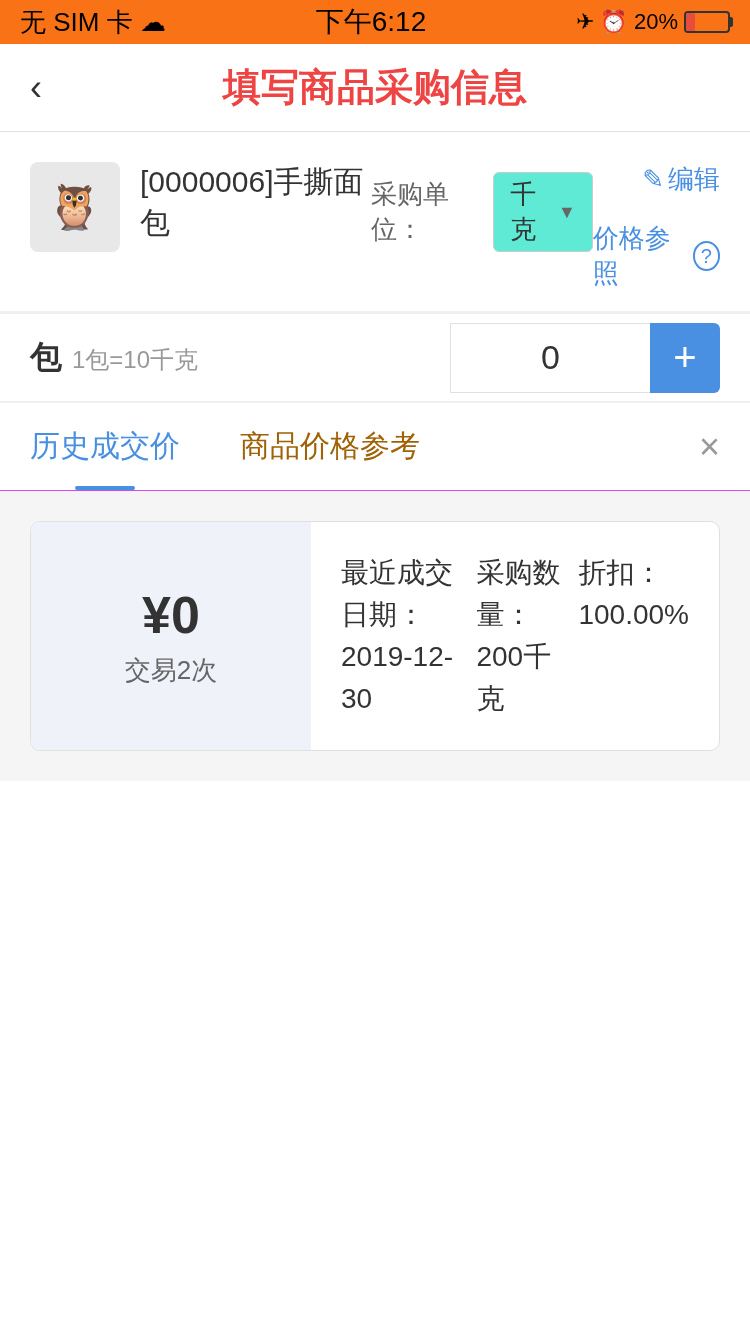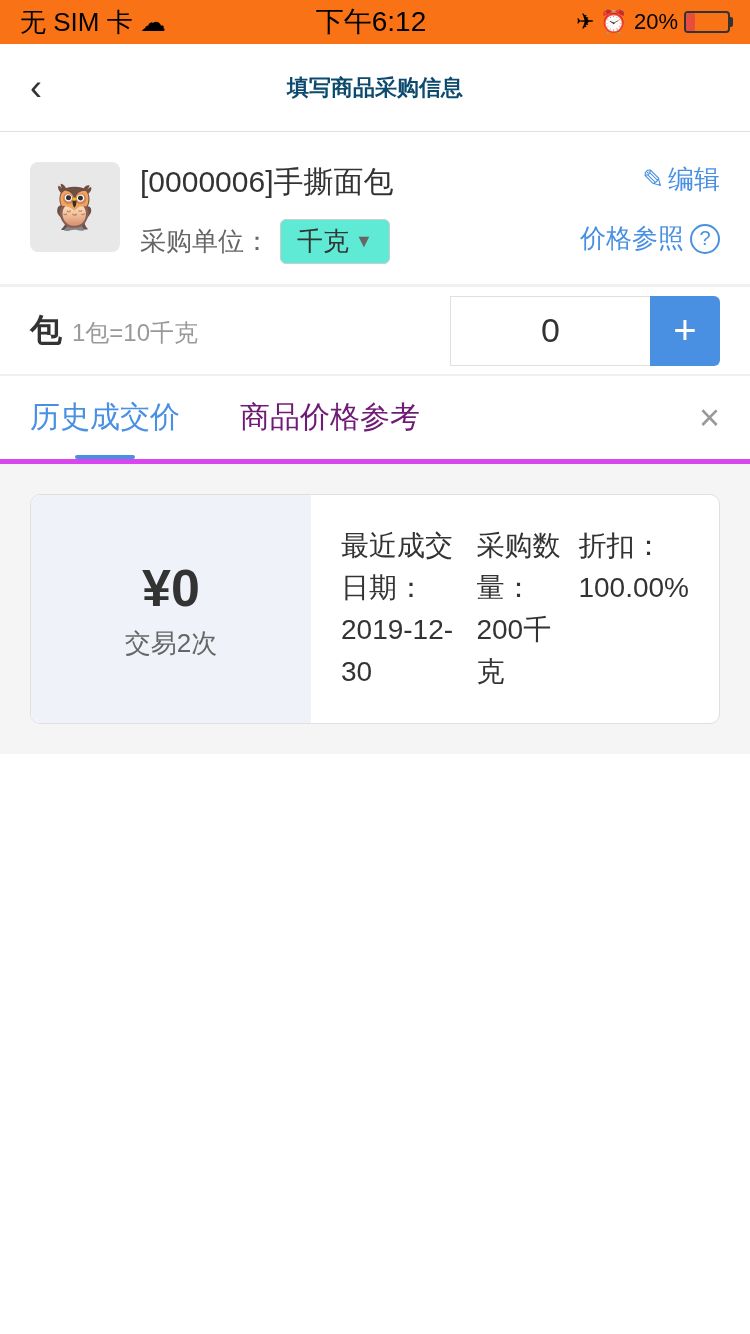--- a/index.html
+++ b/index.html
@@ -78,23 +78,23 @@
     .nav-back {
       font-size: 36px;
       color: #333;
       cursor: pointer;
       width: 60px;
     }
     .nav-title {
       position: absolute;
       left: 50%;
       transform: translateX(-50%);
-      font-size: 22px;
+      font-size: 38px;
       font-weight: 600;
-      color: #0c4a6e;
+      color: #ef4444;
     }
 
     
     .product-card {
       width: 750px;
       background: #fff;
       padding: 30px 30px 20px 30px;
       margin-bottom: 2px;
     }
     .product-header {
@@ -116,21 +116,21 @@
       align-items: center;
       justify-content: center;
       flex-shrink: 0;
     }
     .product-image-icon {
       font-size: 44px;
       color: #888;
     }
     .product-info {
       display: flex;
-      flex-direction: column;
+      flex-direction: row;
       gap: 6px;
     }
     .product-name {
       font-size: 30px;
       color: #333;
       font-weight: 500;
     }
     .product-unit-row {
       display: flex;
       align-items: center;
@@ -250,41 +250,41 @@
     }
 
     
     .tabs-bar {
       width: 750px;
       background: #fff;
       display: flex;
       align-items: center;
       justify-content: space-between;
       padding: 0 30px;
-      border-bottom: 5px solid #d946ef;
+      border-bottom: 1px solid #d946ef;
       height: 88px;
     }
     .tabs-left {
       display: flex;
       align-items: center;
       gap: 60px;
       height: 100%;
     }
     .tab-item {
       height: 100%;
       display: flex;
       flex-direction: column;
       align-items: center;
       justify-content: center;
       cursor: pointer;
       position: relative;
     }
     .tab-text {
       font-size: 30px;
-      color: #701a75;
+      color: #a16207;
     }
     .tab-text.active {
       color: #4a90e2;
     }
     .tab-underline {
       position: absolute;
       bottom: 0;
       left: 50%;
       transform: translateX(-50%);
       width: 60px;

